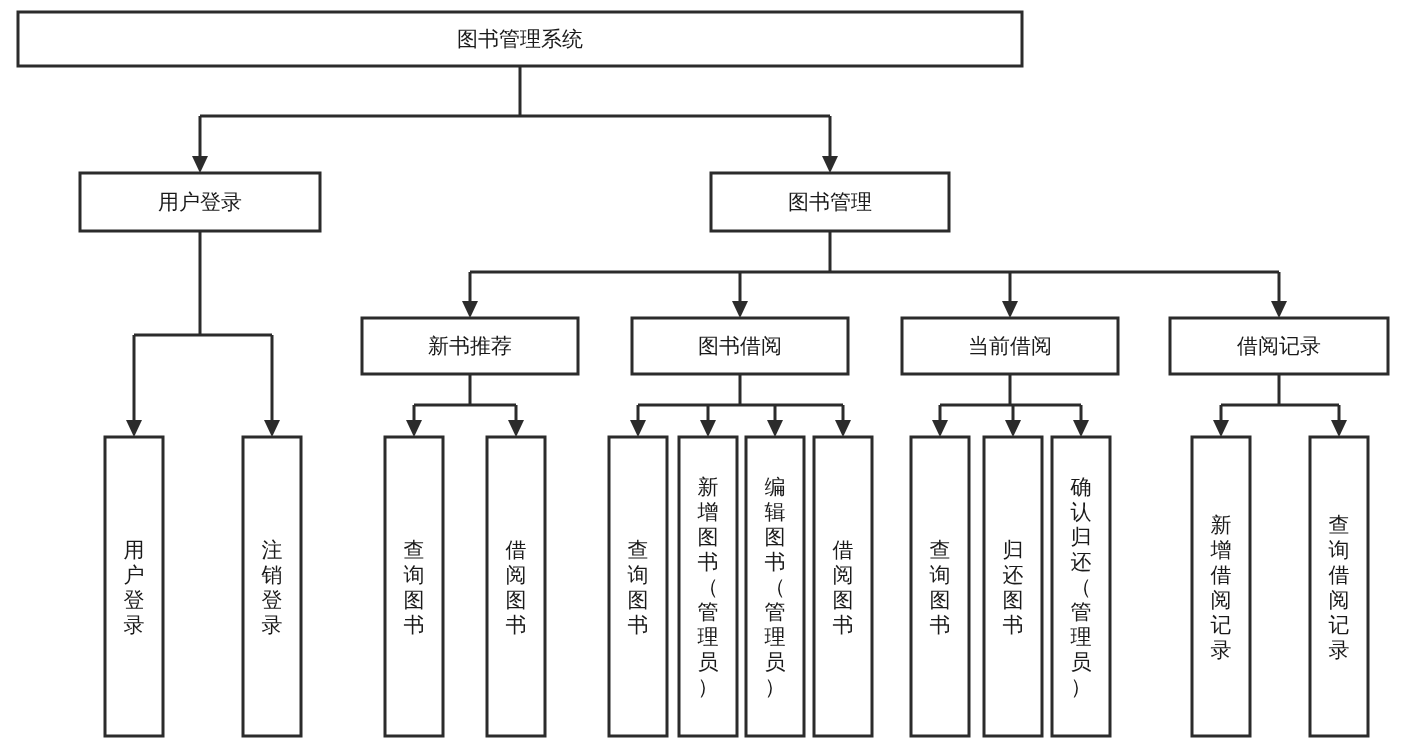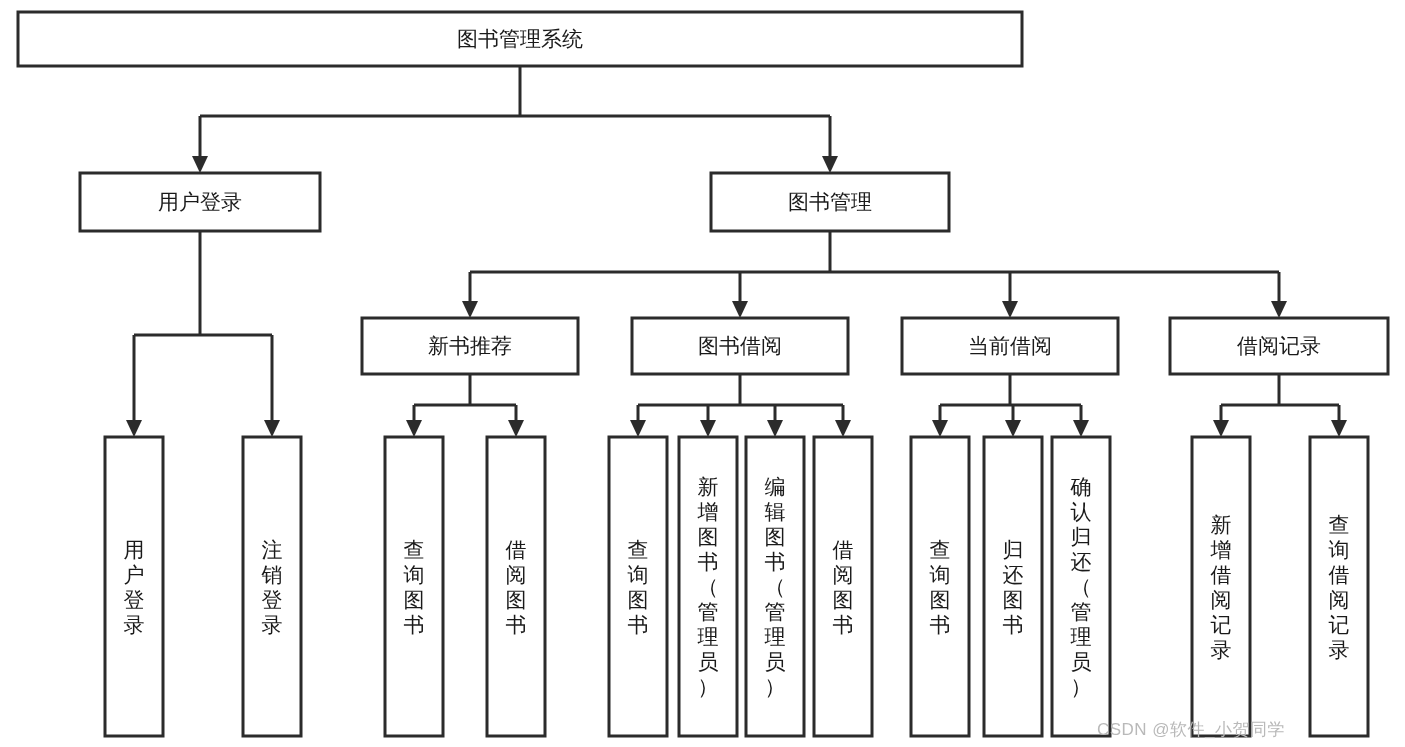--- a/index.html
+++ b/index.html
@@ -205,15 +205,14 @@
           <rect x="1192" y="437" width="58" height="299" class="node-box"></rect>
           <text x="1221" class="node-label-v"><tspan x="1221" y="531.5">新</tspan><tspan x="1221" y="556.5">增</tspan><tspan x="1221" y="581.5">借</tspan><tspan x="1221" y="606.5">阅</tspan><tspan x="1221" y="631.5">记</tspan><tspan x="1221" y="656.5">录</tspan></text>
         </g>
         <g>
           <rect x="1310" y="437" width="58" height="299" class="node-box"></rect>
           <text x="1339" class="node-label-v"><tspan x="1339" y="531.5">查</tspan><tspan x="1339" y="556.5">询</tspan><tspan x="1339" y="581.5">借</tspan><tspan x="1339" y="606.5">阅</tspan><tspan x="1339" y="631.5">记</tspan><tspan x="1339" y="656.5">录</tspan></text>
         </g>
       </g>
   </svg>
 
-  <div class="watermark">CSDN @软件_小贺同学</div>
 
 </div>
 
 </body></html>

